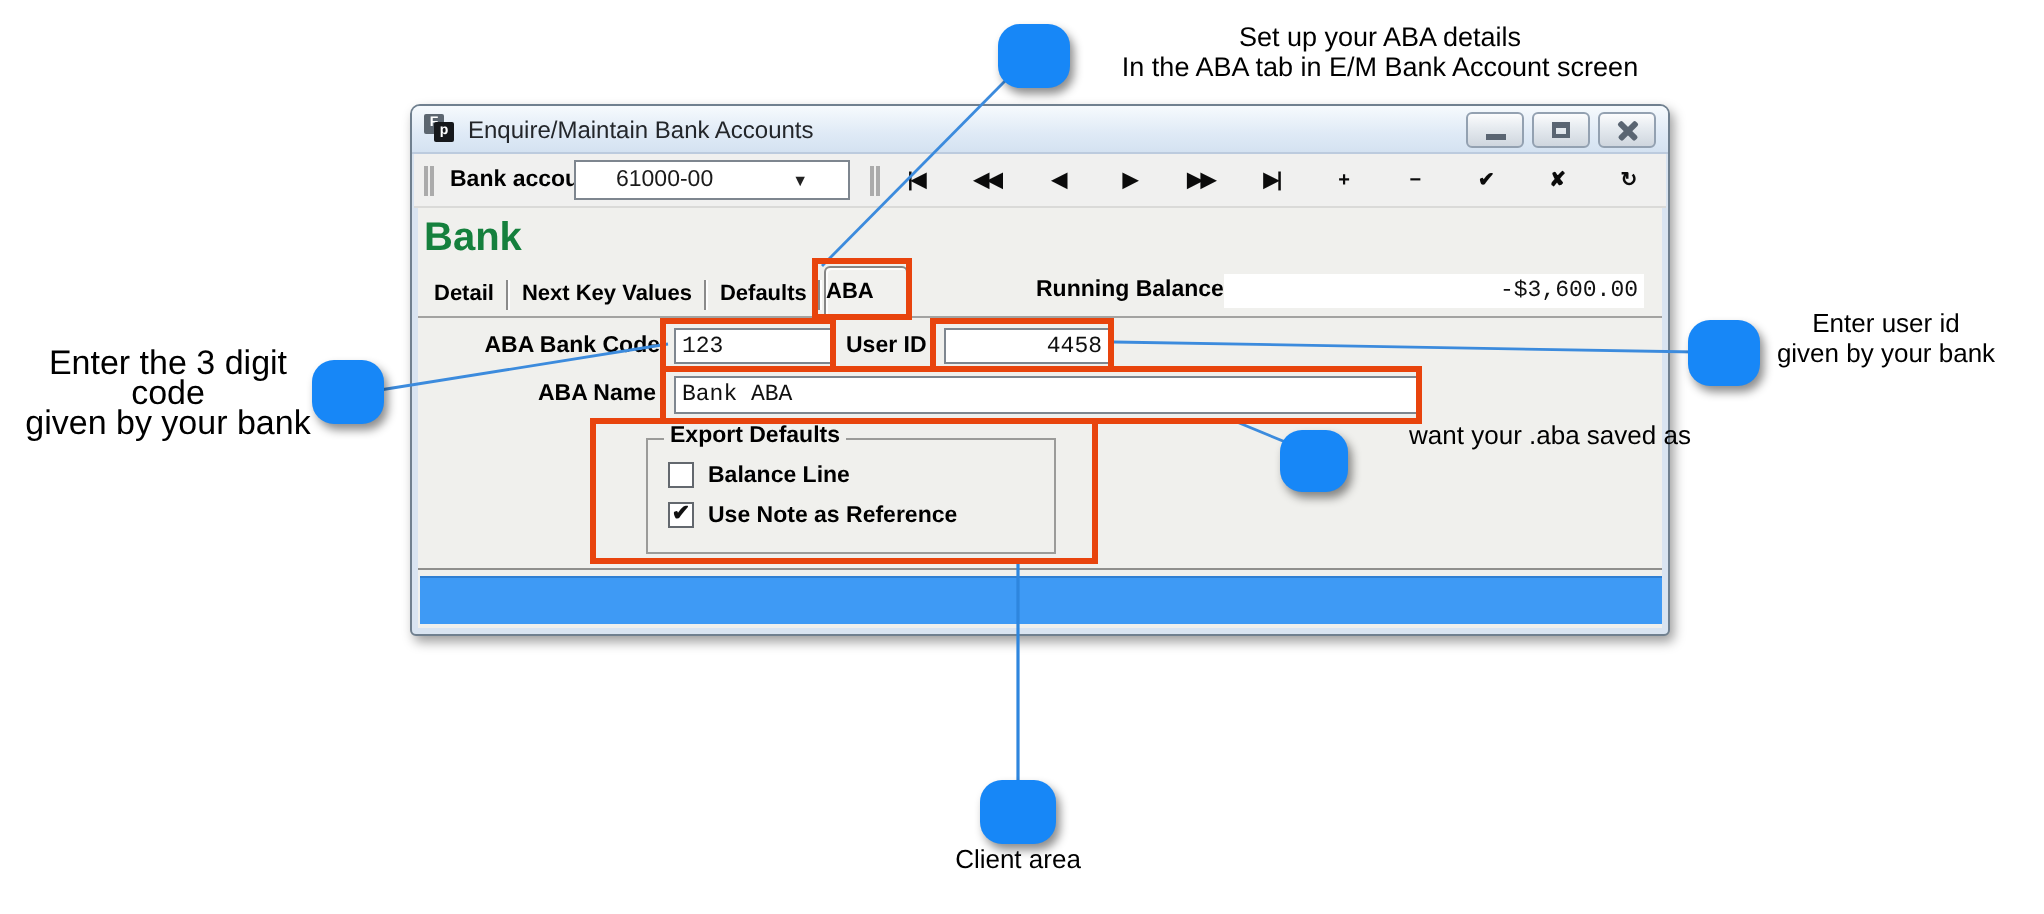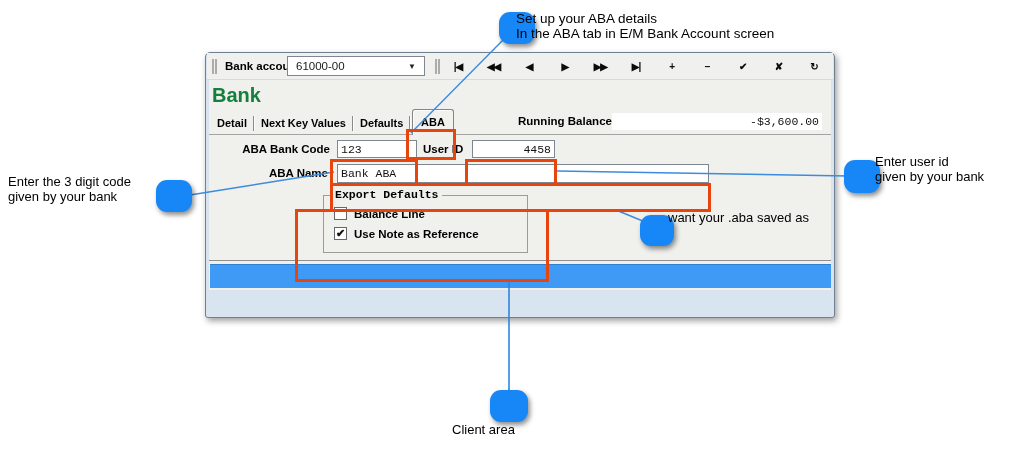--- a/index.html
+++ b/index.html
@@ -33,48 +33,48 @@
 
   
   .toolbar { position:relative; height:27px; margin:0 1px; background:#f0f0ef;
              border-bottom:1px solid #dadad8; }
   .grip { position:absolute; top:6px; width:5px; height:15px;
           border-left:2px solid #ababab; border-right:2px solid #ababab; }
   .grip.g1 { left:5px; } .grip.g2 { left:228px; }
   .tb-label { position:absolute; left:18px; top:0; line-height:27px; font-size:11.5px; font-weight:bold; color:#000; }
   .combo { position:absolute; left:80px; top:3px; width:138px; height:20px; background:#fff;
            border:1px solid #7e868f; font-size:11.5px; color:#1a1a1a; display:flex; align-items:center;
-           padding:0 8px; }
+           padding:0 20px; }
   .combo-arrow { margin-left:auto; font-size:8px; color:#222; }
   .nav { position:absolute; left:238px; right:6px; top:0; height:27px;
          display:flex; justify-content:space-between; align-items:center; }
   .navbtn { width:26px; height:22px; background:transparent; border:none; text-align:center;
             font-family:"Liberation Sans",sans-serif; font-size:10px; font-weight:bold; color:#0b0b0b;
             letter-spacing:-1px; line-height:22px; cursor:default; }
 
   
   .client { position:relative; margin:0 3px; height:210px; background:#f0f0ed; }
   .heading { position:absolute; left:3px; top:4px; font-size:20px; font-weight:bold; color:#15803d; }
   .tabline { position:absolute; left:0; top:54px; width:100%; height:1px; background:#a3a3a1; }
   .flat-tabs { position:absolute; left:3px; top:33px; height:21px; display:flex; align-items:center; }
   .ftab { font-size:11px; font-weight:bold; color:#000; padding:0 5px; line-height:21px; cursor:default; }
   .tabsep { width:0; height:15px; border-left:1px solid #8a8a8a; border-right:1px solid #fdfdfd; margin:0 1px; }
   .tab-active { position:absolute; left:203px; top:29px; width:42px; height:26px; background:#f1f1ee;
                 border:1px solid #868686; border-bottom:none; border-radius:3px 3px 0 0; z-index:2;
-                font-size:11px; font-weight:bold; text-align:center; line-height:24px; cursor:default;
+                font-size:11px; font-weight:bold; text-align:left; line-height:24px; cursor:default;
                 box-shadow:inset 1px 1px 0 #fdfdfd; }
   .lbl { position:absolute; font-size:11.5px; font-weight:bold; color:#000; white-space:nowrap; }
   .fld { position:absolute; background:#fff; border:1px solid #7e868f; font-family:Liberation Mono, monospace;
          font-size:11.5px; color:#111; padding:0 3px; }
   .fld.flat { border:none; }
   .fld.right { text-align:right; }
   .groupbox { position:absolute; left:114px; top:115px; width:205px; height:58px;
               border:1px solid #9b9b99; }
   .legend { position:absolute; left:8px; top:-8px; background:#f0f0ed; padding:0 3px;
-            font-size:11.5px; font-weight:bold;font-family:Liberation Mono, monospace; }
+            font-size:11.5px; font-weight:bold; }
   .cb-row { position:absolute; left:10px; display:flex; align-items:center; gap:7px; cursor:default; }
   .cb-row.r1 { top:11px; } .cb-row.r2 { top:31px; }
   .cb-box { width:13px; height:13px; background:#fff; border:1px solid #63686e; display:flex;
             align-items:center; justify-content:center; }
   .cb-check { font-size:11px; font-weight:bold; color:#101010; line-height:11px; }
   .cb-label { font-size:11.5px; font-weight:bold; color:#000; }
   .bluebar { position:absolute; left:1px; top:184px; width:621px; height:24px; background:#3e9af5;
              border-top:1px solid #2f7fd2; }
   .bluebar-line { position:absolute; left:0; top:180px; width:100%; height:1px; background:#8f8f8d; }
 
@@ -87,34 +87,55 @@
   .hl-aba-name  { left:330px; top:183px; width:381px; height:29px; }
   .hl-export    { left:295px; top:209px; width:254px; height:73px; }
   .marker { position:absolute; background:#1787f7; border-radius:11px; z-index:7;
             box-shadow:2px 3px 5px rgba(0,0,0,.45); }
   .m1 { left:499px; top:12px;  width:36px; height:32px; }
   .m2 { left:156px; top:180px; width:36px; height:32px; }
   .m3 { left:844px; top:160px; width:36px; height:33px; }
   .m4 { left:640px; top:215px; width:34px; height:31px; }
   .m5 { left:490px; top:390px; width:38px; height:32px; }
   .note { position:absolute; z-index:8; font-size:13.5px; line-height:15px; color:#000;
-          text-align:left; }
+          text-align:center; }
   .n1 { left:516px; top:11px;  width:348px; }
-  .n2 { left:8px;   top:174px; width:152px; font-size:13px; }
+  .n2 { left:8px;   top:174px; width:152px; font-size:17px; }
   .n3 { left:875px; top:154px; width:136px; font-size:13px; }
   .n4 { left:668px; top:210px; width:214px; font-size:13px; }
   .n5 { left:452px; top:422px; width:114px; font-size:13px; }
 </style>
 </head>
 <body>
 
 <div id="page">
 
   <div class="window">
 
+    <div class="titlebar">
+      <span class="app-icon">
+        <span class="sq1">F</span>
+        <span class="sq2">p</span>
+      </span>
+      <span class="title">Enquire/Maintain Bank Accounts</span>
+      <span class="winbtns">
+        <span class="winbtn">
+            <span class="g-min"></span>
+          </span>
+        <span class="winbtn">
+            <span class="g-max"></span>
+          </span>
+        <span class="winbtn">
+            <span class="g-x">
+              <i></i>
+              <i></i>
+            </span>
+          </span>
+      </span>
+    </div>
 
     <div class="toolbar">
       <span class="grip g1"></span>
       <span class="tb-label">Bank account</span>
       <div class="combo">
         <span>61000-00</span>
         <span class="combo-arrow">▼</span>
       </div>
       <span class="grip g2"></span>
       <div class="nav">

